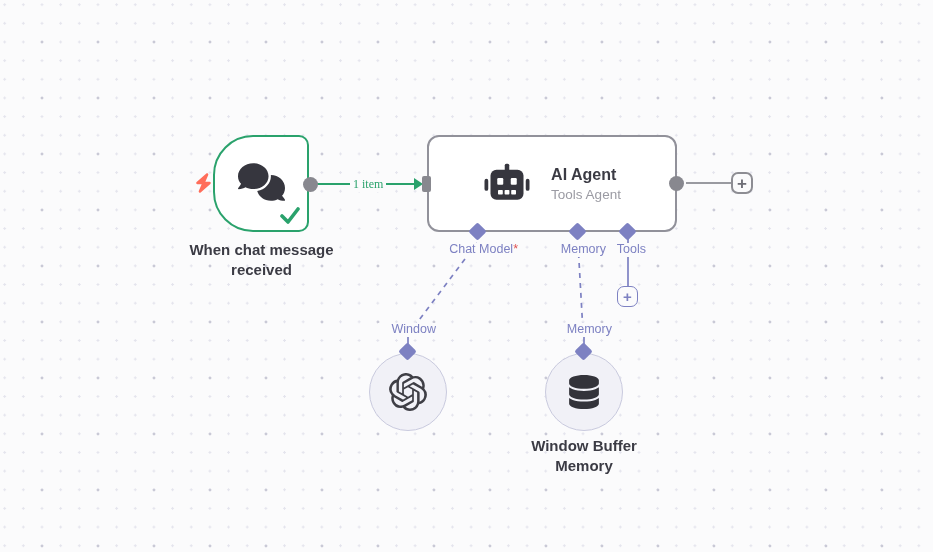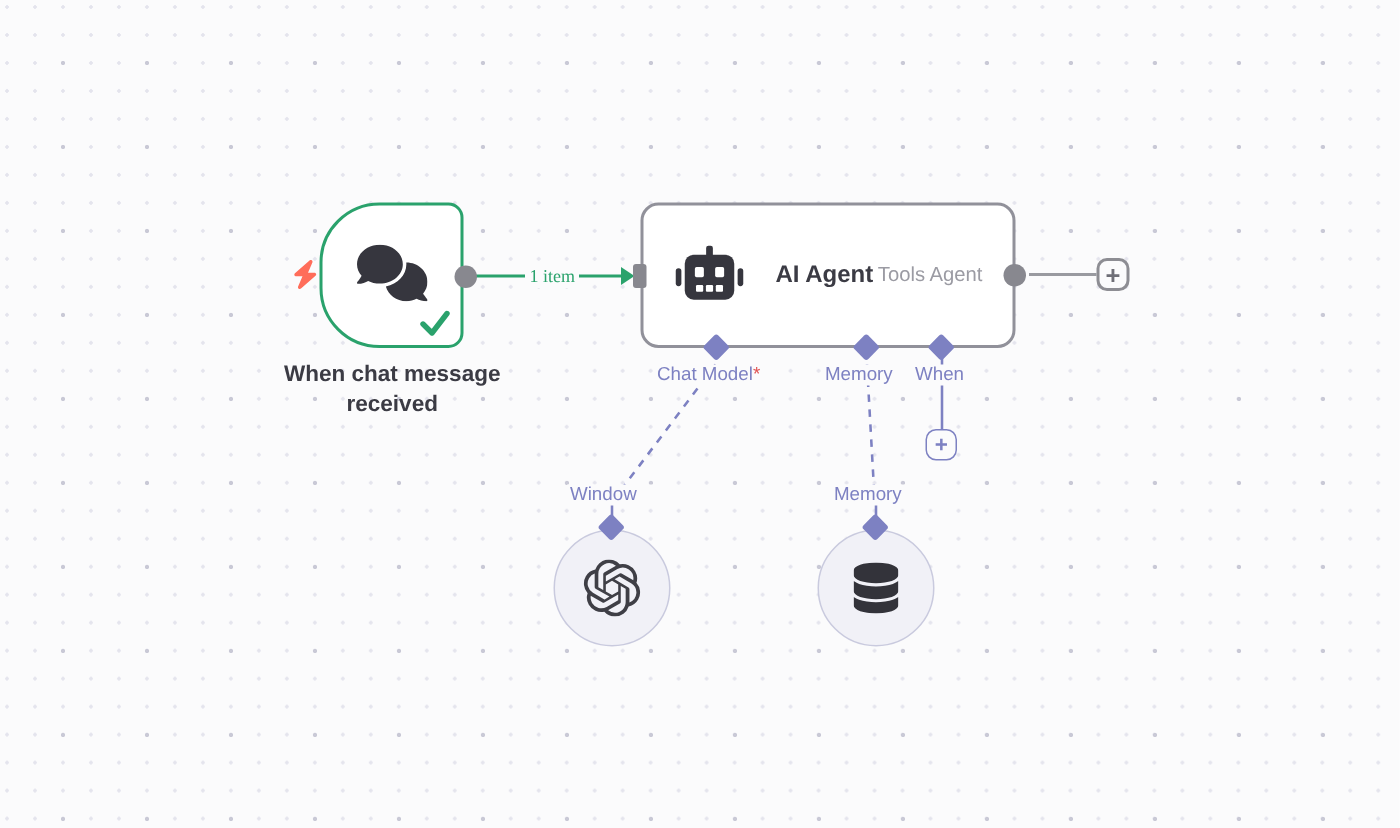--- a/index.html
+++ b/index.html
@@ -24,21 +24,21 @@
   .node-trigger{
     position:absolute; left:213px; top:135px; width:96px; height:97px;
     background:#fff; border:2px solid var(--green);
     border-radius:40px 10px 10px 40px; z-index:2;
   }
   .node-agent{
     position:absolute; left:427px; top:135px; width:250px; height:97px;
     background:#fff; border:2px solid var(--nodeborder); border-radius:12px;
     display:flex; align-items:center; justify-content:center; gap:20px; z-index:2;
   }
-  .agent-text{display:flex; flex-direction:row; gap:3px;}
+  .agent-text{display:flex; flex-direction:column; gap:3px;}
   .agent-title{font-size:16px; font-weight:bold; color:var(--ink);}
   .agent-subtitle{font-size:13.5px; color:var(--muted);text-align:center;}
   .node-circle{
     position:absolute; width:78px; height:78px; border-radius:50%;
     background:var(--subfill); border:1.5px solid var(--subborder);
     display:flex; align-items:center; justify-content:center; z-index:2;
   }
   .node-openai{left:369px; top:353px;}
   .node-membuf{left:545px; top:353px;}
 
@@ -46,21 +46,21 @@
   .port-circle{position:absolute; width:15px; height:15px; border-radius:50%; background:var(--connector); z-index:3;}
   .port-square{position:absolute; width:9px; height:16px; border-radius:2px; background:var(--connector); z-index:3;}
   .diamond{position:absolute; width:13px; height:13px; background:var(--purple); transform:rotate(45deg); border-radius:2px; z-index:3;}
 
   
   .node-name{
     position:absolute; text-align:center; font-weight:bold; color:var(--ink);
     font-size:15px; line-height:1.32; z-index:2;
   }
   .port-label{
-    position:absolute; text-align:left; font-size:12.5px; color:var(--purple);
+    position:absolute; text-align:right; font-size:12.5px; color:var(--purple);
     background:var(--canvas); padding:0 2px; line-height:1.1; z-index:2; white-space:nowrap;
   }
   .req{color:var(--red);}
   .conn-label{
     position:absolute; font-size:12px; color:var(--green); background:var(--canvas);
     padding:0 3px; z-index:2; white-space:nowrap;font-family:Liberation Serif, serif;
   }
 
   
   .plus-btn{
@@ -148,21 +148,21 @@
   </div>
   <div class="port-square" style="left:422px; top:176px;"></div>
   <div class="port-circle" style="left:669px; top:176px;"></div>
 
   <div class="diamond" style="left:471px; top:225px;"></div>
   <div class="diamond" style="left:571px; top:225px;"></div>
   <div class="diamond" style="left:621px; top:225px;"></div>
 
   <div class="port-label" style="left:436px; top:243px; width:84px;"><span>Chat Model</span><span class="req">*</span></div>
   <div class="port-label" style="left:548px; top:243px; width:60px;">Memory</div>
-  <div class="port-label" style="left:608px; top:243px; width:40px;">When</div>
+  <div class="port-label" style="left:608px; top:243px; width:40px;">Tools</div>
 
   <div class="plus-btn plus-gray">
       <span>+</span>
     </div>
   <div class="plus-btn plus-purple">
       <span>+</span>
     </div>
 
   <div class="port-label" style="left:378px; top:323px; width:60px;">Window</div>
   <div class="diamond" style="left:401px; top:345px;"></div>
@@ -172,14 +172,15 @@
     </svg>
   </div>
 
   <div class="port-label" style="left:554px; top:323px; width:60px;">Memory</div>
   <div class="diamond" style="left:577px; top:345px;"></div>
   <div class="node-circle node-membuf">
     <svg class="icon" width="30" height="34" viewBox="0 0 448 512">
       <path fill="#33333a" d="M448 80v48c0 44.2-100.3 80-224 80S0 172.2 0 128V80C0 35.8 100.3 0 224 0S448 35.8 448 80zM393.2 214.7c20.8-7.4 39.9-16.9 54.8-28.6V288c0 44.2-100.3 80-224 80S0 332.2 0 288V186.1c14.9 11.8 34 21.2 54.8 28.6C99.7 230.7 159.5 240 224 240s124.3-9.3 169.2-25.3zM0 346.1c14.9 11.8 34 21.2 54.8 28.6C99.7 390.7 159.5 400 224 400s124.3-9.3 169.2-25.3c20.8-7.4 39.9-16.9 54.8-28.6V432c0 44.2-100.3 80-224 80S0 476.2 0 432V346.1z"></path>
     </svg>
   </div>
+  <div class="node-name" style="left:524px; top:436px; width:120px;">Window Buffer Memory</div>
 
 </div>
 
 </body></html>

